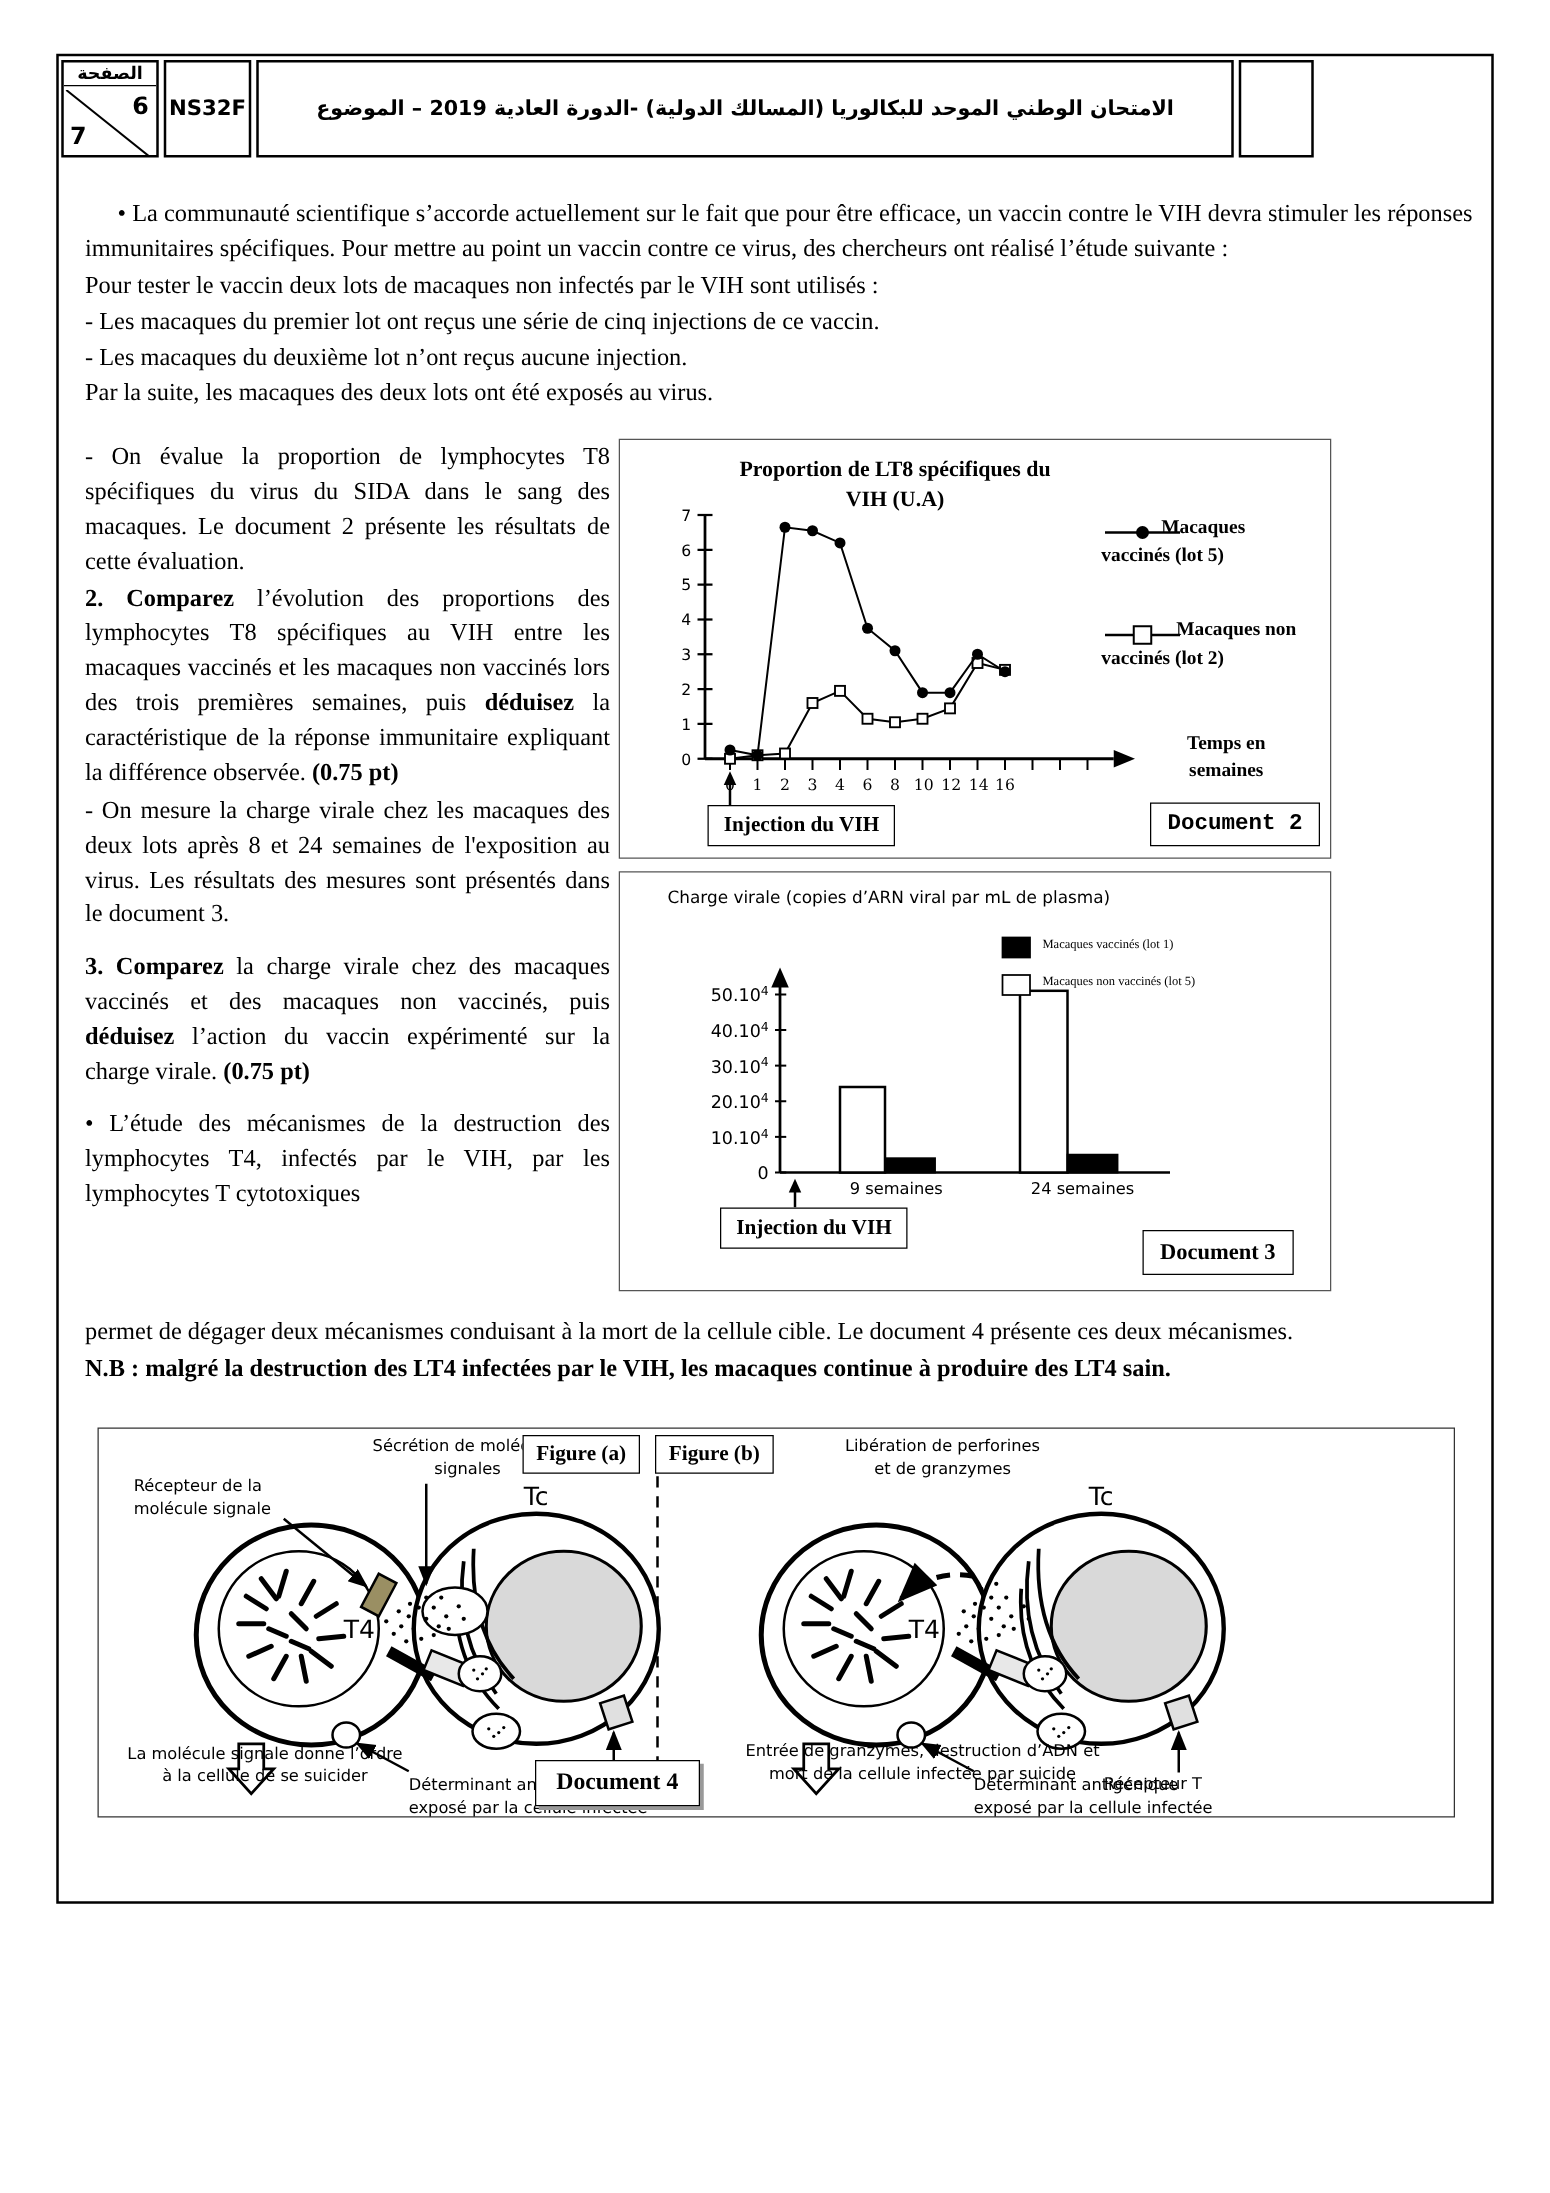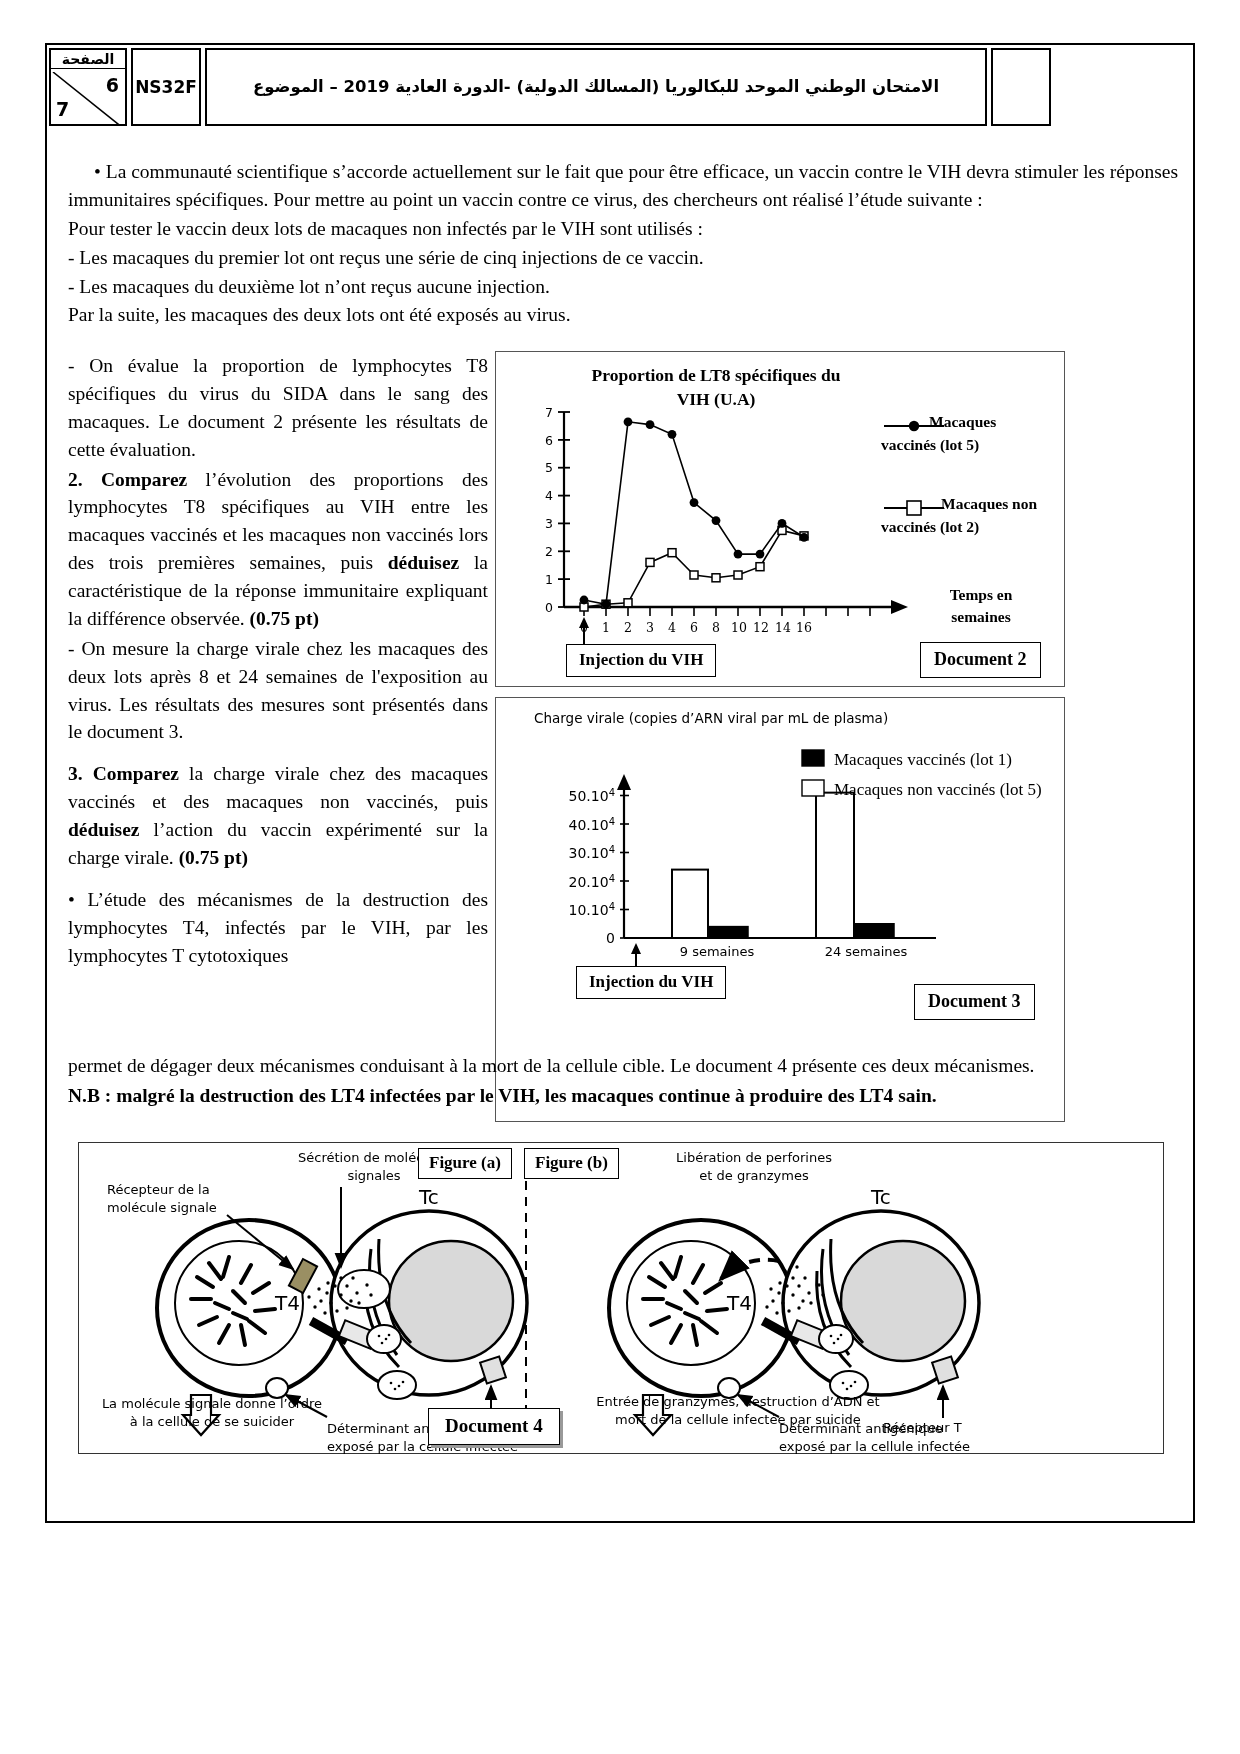--- a/index.html
+++ b/index.html
@@ -110,30 +110,30 @@
   .docbadge{
     position:absolute;
     border:1.5px solid #000; background:#fff;
     font-weight:bold; font-size:18px;
     padding:6px 13px 7px 13px; white-space:nowrap;
   }
 
   
   .doc3{
     position:absolute; left:495px; top:697px;
-    width:570px; height:425px;
+    width:570px; height:336px;
     border:1.5px solid #555;
   }
   .doc3-title{
     position:absolute; left:38px; top:12px;
     font-family:"DejaVu Sans", sans-serif;
     font-size:13.5px; white-space:nowrap;
   }
   .lg3{
-    position:absolute; font-size:17px; white-space:nowrap;
+    position:absolute; font-size:10px; white-space:nowrap;
     display:flex; align-items:center; gap:9px;
   }
   .cat3{
     position:absolute; font-family:"DejaVu Sans", sans-serif;
     font-size:13px; text-align:center;
   }
 
   
   .doc4{
     position:absolute; left:78px; top:1142px;
@@ -313,21 +313,21 @@
   <div class="legend2-b">
     <div style="margin-left:60px">Macaques non</div>
     <div>vaccinés  (lot 2)</div>
   </div>
   <div class="legend2-time">
     <div>Temps en</div>
     <div>semaines</div>
   </div>
 
   <div class="injbox" style="left:70px; top:292px;">Injection du VIH</div>
-  <div class="docbadge" style="left:424px; top:290px;">Document 2</div>
+  <div class="docbadge" style="left:424px; top:290px;font-family:Liberation Mono, monospace;">Document 2</div>
 </div>
 
 <div class="doc3">
   <div class="doc3-title">Charge virale (copies d’ARN viral par mL de plasma)</div>
 
   <svg class="chartbox" viewBox="0 0 570 336">
 
     <line x1="128" y1="82" x2="128" y2="240" stroke="#000" stroke-width="2.2"></line>
     <polygon points="121,92 128,76 135,92" fill="#000"></polygon>
 

